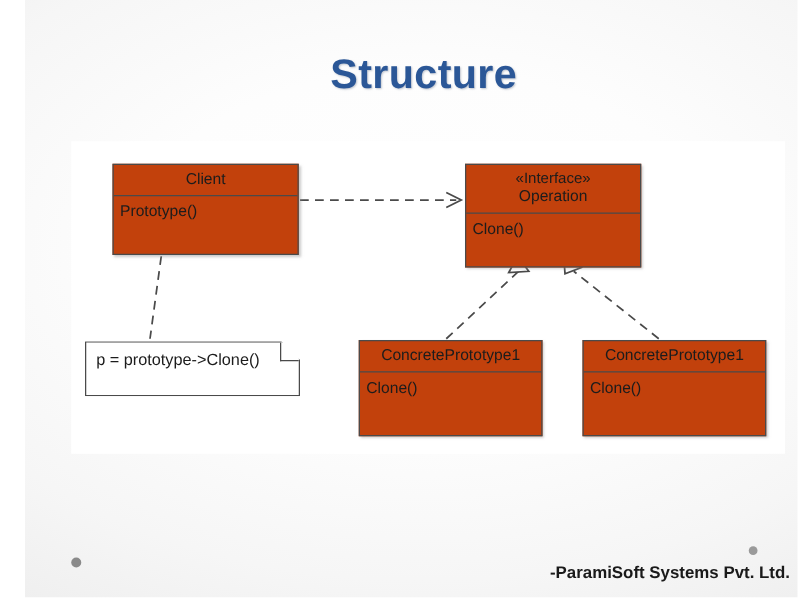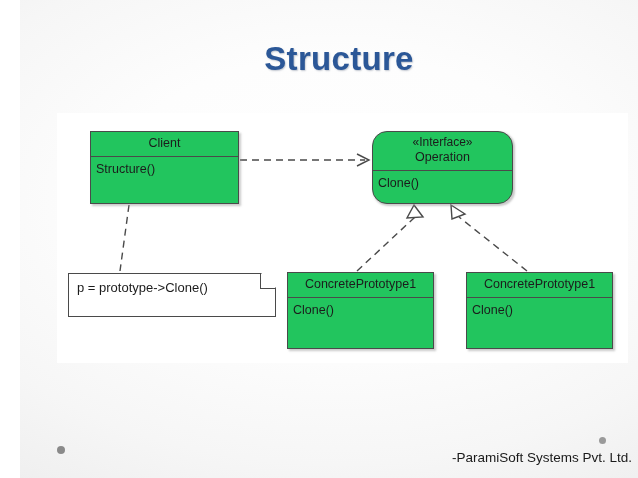--- a/index.html
+++ b/index.html
@@ -43,21 +43,21 @@
     left: 37px;
     top: 113px;
     width: 571px;
     height: 250px;
     background: #ffffff;
   }
 
   
   .uml-box {
     position: absolute;
-    background: #22c55e;
+    background: #c2410c;
     border: 1.4px solid #4a4a4a;
     box-sizing: border-box;
     box-shadow: 1.5px 1.5px 2px rgba(150,150,150,0.5);
   }
   .uml-head {
     box-sizing: border-box;
     border-bottom: 1.4px solid #4a4a4a;
     text-align: center;
     color: #1c1c1c;
     font-size: 12.5px;
@@ -72,33 +72,33 @@
   .uml-body {
     padding: 4px 5px 0 5px;
     color: #1c1c1c;
     font-size: 12.5px;
     line-height: 16px;
     white-space: nowrap;
   }
 
   #box-client        { left: 33px;  top: 18px;  width: 149px; height: 73px; }
   #box-client .uml-head { height: 25px; }
-  #box-prototype     { left: 315px; top: 18px;  width: 141px; height: 73px; border-radius: 15px; }
+  #box-prototype     { left: 315px; top: 18px;  width: 141px; height: 83px; }
   #box-prototype .uml-head { height: 39px; padding-top: 3px; }
   #box-concrete-1    { left: 230px; top: 159px; width: 147px; height: 77px; }
   #box-concrete-1 .uml-head { height: 25px; }
   #box-concrete-2    { left: 409px; top: 159px; width: 147px; height: 77px; }
   #box-concrete-2 .uml-head { height: 25px; }
 
   
   #note-box {
     position: absolute;
     left: 11px;
     top: 160px;
-    width: 208px;
+    width: 172px;
     height: 44px;
     box-sizing: border-box;
     background: #ffffff;
     border: 1.4px solid #4a4a4a;
     box-shadow: 1.5px 1.5px 2px rgba(150,150,150,0.5);
     clip-path: polygon(0 0, calc(100% - 15px) 0, 100% 15px, 100% 100%, 0 100%);
   }
   #note-fold {
     position: absolute;
     right: 0;
@@ -130,20 +130,21 @@
   }
 
   
   #footer-text {
     position: absolute;
     right: 26px;
     bottom: 13px;
     font-size: 13.5px;
     color: #1a1a1a;
     white-space: nowrap;
+    font-weight: bold;
   }
   .deco-dot {
     position: absolute;
     width: 8px;
     height: 8px;
     border-radius: 50%;
     background: #8a8a8a;
   }
   #deco-dot-left  { left: 37px;  bottom: 24px; }
   #deco-dot-right { right: 52px; bottom: 34px; width: 7px; height: 7px; background: #9a9a9a; }
@@ -174,21 +175,21 @@
       </g>
 
       <g>
         <line x1="470" y1="158" x2="402" y2="104" stroke="#4a4a4a" stroke-width="1.4" stroke-dasharray="7,5"></line>
         <polygon points="394,92 408,101 395,106" fill="#ffffff" stroke="#4a4a4a" stroke-width="1.4"></polygon>
       </g>
     </svg>
 
     <div class="uml-box" id="box-client">
       <div class="uml-head">Client</div>
-      <div class="uml-body">Structure()</div>
+      <div class="uml-body">Prototype()</div>
     </div>
 
     <div class="uml-box" id="box-prototype">
       <div class="uml-head">
         <span class="stereo">«Interface»</span>
         <span>Operation</span>
       </div>
       <div class="uml-body">Clone()</div>
     </div>
 

